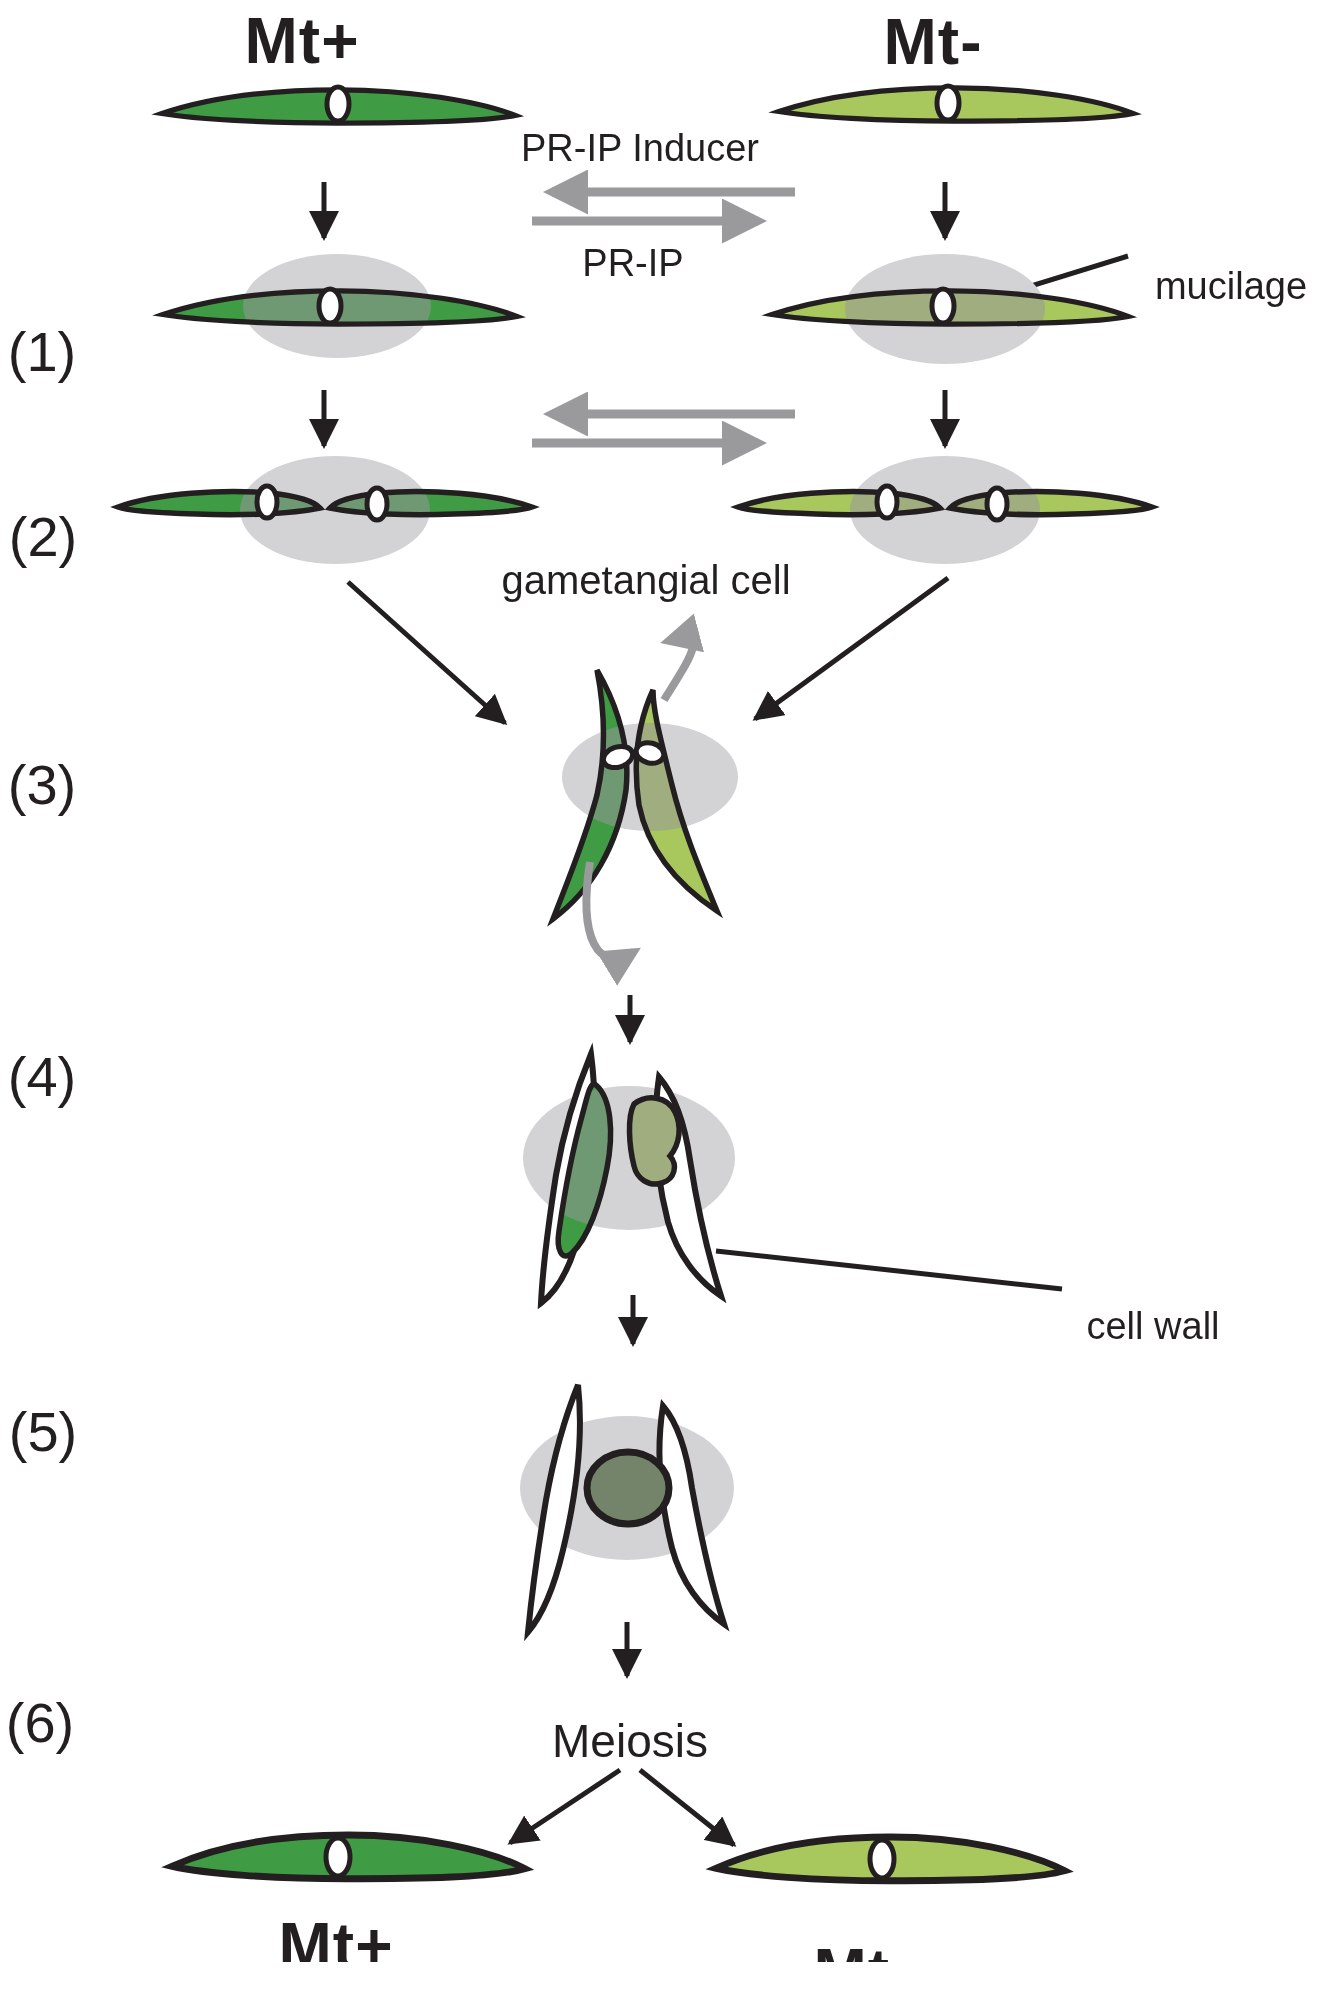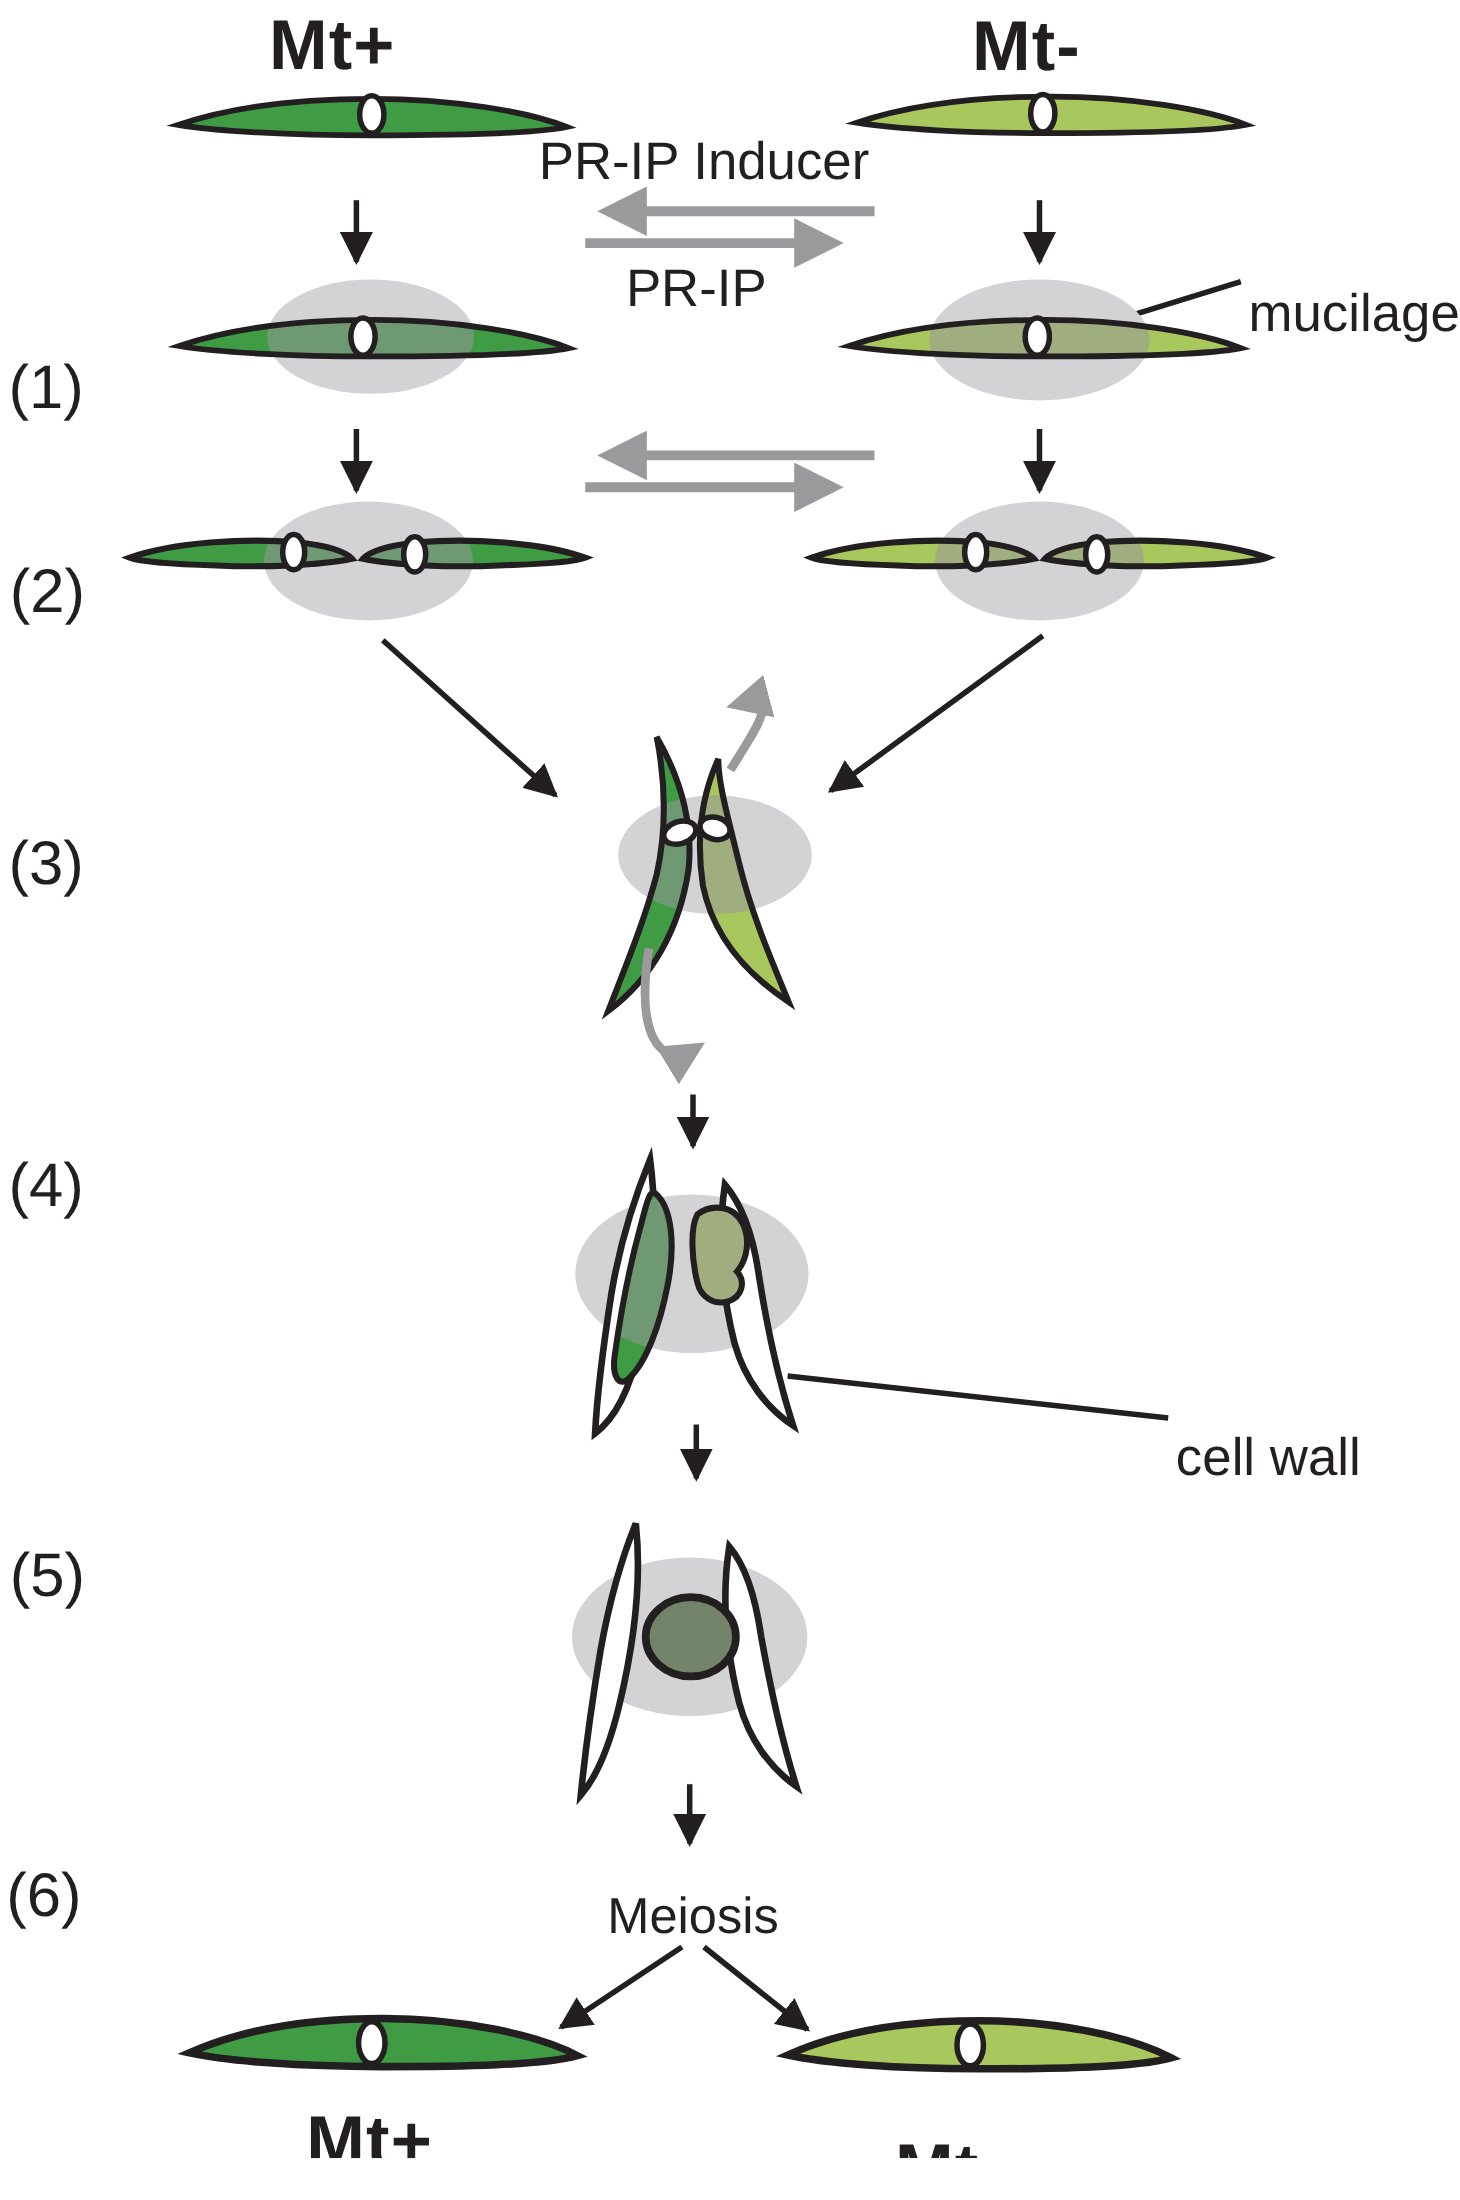--- a/index.html
+++ b/index.html
@@ -7,21 +7,21 @@
     --overlay-gray:#97979b; --arrow-gray:#9a9a9c; --zygote-green:#74846a; --ink:#231f20;
   }
   html,body{margin:0;padding:0;background:#fff;}
   .stage{position:relative;width:1327px;height:1962px;background:#fff;overflow:hidden;
          font-family:"Liberation Sans",sans-serif;color:var(--ink);}
   svg.art{position:absolute;left:0;top:0;}
   .lbl{position:absolute;transform:translate(-50%,-50%);white-space:nowrap;line-height:1;
        color:var(--ink);}
   .mt{font-size:64px;font-weight:600;letter-spacing:1px;}
   .num{font-size:56px;font-weight:400;}
-  .ann{font-size:48px;font-weight:400;}
+  .ann{font-size:38px;font-weight:400;}
   .ann-lg{font-size:40px;font-weight:400;}
   .mei{font-size:46px;font-weight:400;margin-top:16px;}
 
   .muc{fill:var(--mucilage-gray);}
   .fill-dark{fill:var(--dark-green);}
   .fill-light{fill:var(--light-green);}
   .overlay{fill:var(--overlay-gray);opacity:.55;}
   .stroke-only{fill:none;stroke:var(--ink);stroke-width:5.5px;}
   .cell-full-dark{fill:var(--dark-green);stroke:var(--ink);stroke-width:5.5px;}
   .cell-full-light{fill:var(--light-green);stroke:var(--ink);stroke-width:5.5px;}
@@ -218,18 +218,19 @@
   <div class="lbl ann" style="left:633px;top:263px">PR-IP</div>
   <div class="lbl ann" style="left:1231px;top:286px">mucilage</div>
 
   <div class="lbl num" style="left:42px;top:352px">(1)</div>
   <div class="lbl num" style="left:43px;top:537px">(2)</div>
   <div class="lbl num" style="left:42px;top:785px">(3)</div>
   <div class="lbl num" style="left:42px;top:1077px">(4)</div>
   <div class="lbl num" style="left:43px;top:1432px">(5)</div>
   <div class="lbl num" style="left:40px;top:1723px">(6)</div>
 
+  <div class="lbl ann-lg" style="left:646px;top:580px">gametangial cell</div>
   <div class="lbl ann" style="left:1153px;top:1326px">cell wall</div>
   <div class="lbl mei" style="left:630px;top:1725px">Meiosis</div>
 
   <div class="lbl mt" style="left:336px;top:1946px">Mt+</div>
   <div class="lbl mt" style="left:863px;top:1972px">Mt-</div>
 </div>
 
 </body></html>

